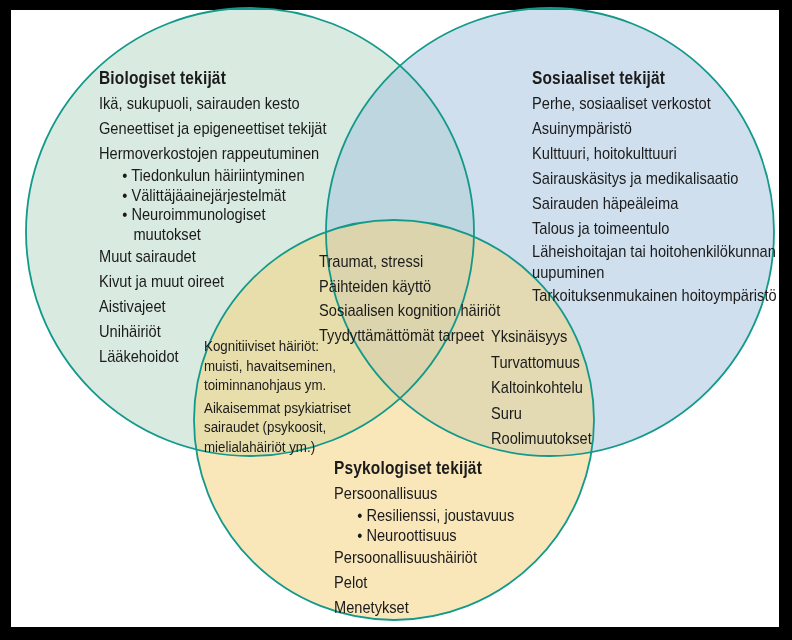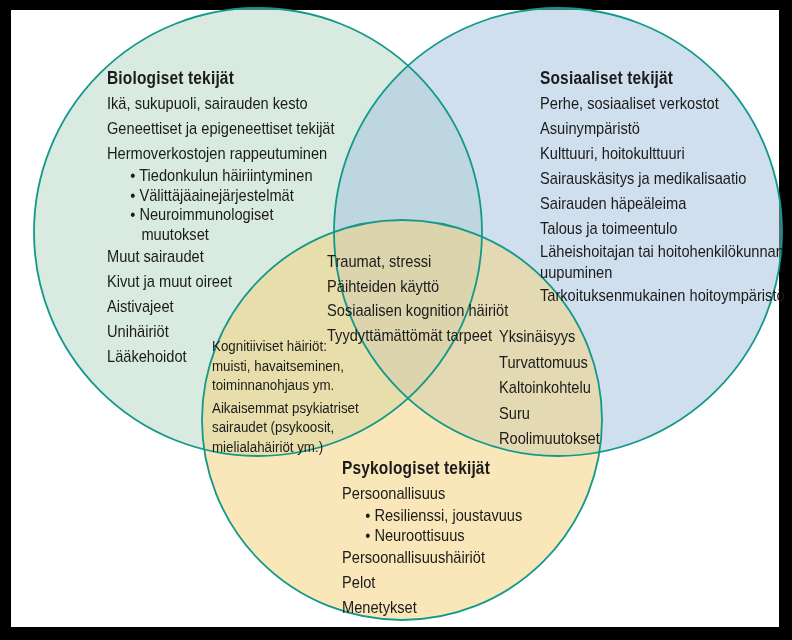--- a/index.html
+++ b/index.html
@@ -1,18 +1,18 @@
 <!DOCTYPE html>
 <html><head>
 <meta charset="utf-8">
 <style>
   html,body{margin:0;padding:0;background:#fff;}
   .frame{position:relative;width:792px;height:640px;background:#000;overflow:hidden;}
   .sheet{position:absolute;left:11px;top:10px;width:768px;height:617px;background:#fff;}
-  .layer{position:absolute;left:12px;top:0;width:688px;height:640px;}
+  .layer{position:absolute;left:4px;top:0;width:688px;height:640px;}
   svg.venn{position:absolute;left:0;top:0;}
   .blk{
     position:absolute;
     transform:scaleX(0.86);
     transform-origin:0 0;
     color:#1b1b1b;
     font-family:"Liberation Sans","DejaVu Sans",sans-serif;
     font-size:17px;
     white-space:nowrap;
   }

